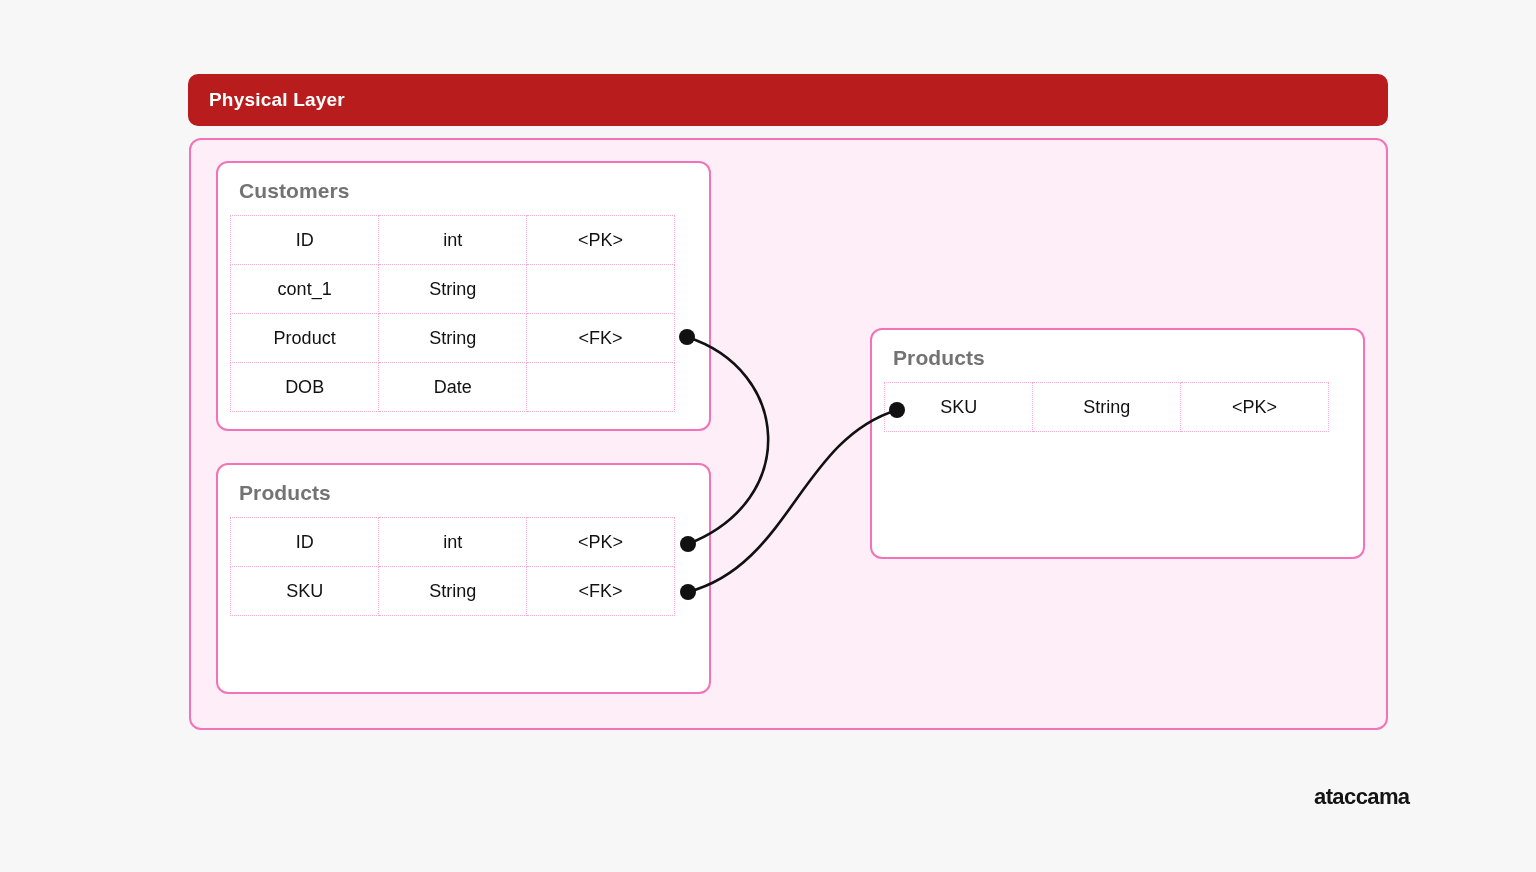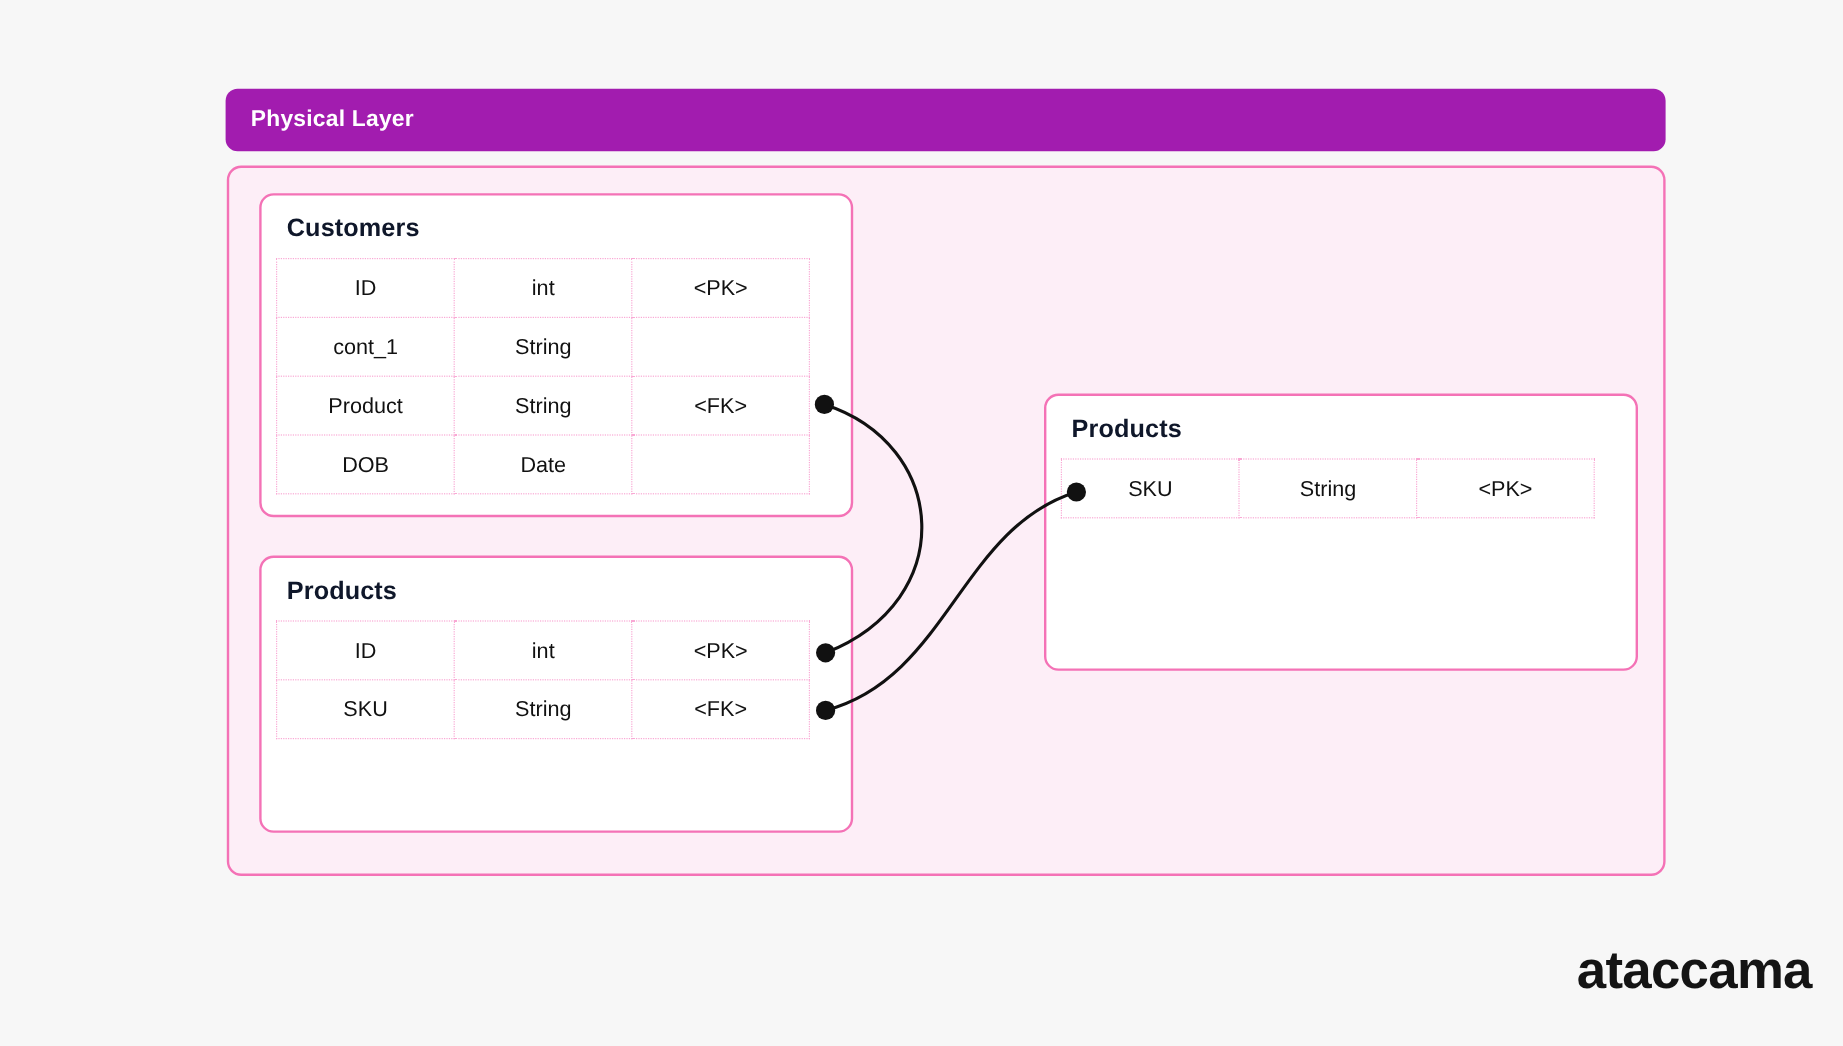--- a/index.html
+++ b/index.html
@@ -16,21 +16,21 @@
     -webkit-font-smoothing: antialiased;
   }
 
   
   #layer-header {
     position: absolute;
     left: 188px;
     top: 74px;
     width: 1200px;
     height: 52px;
-    background: #a21caf;
+    background: #b91c1c;
     border-radius: 10px;
     display: flex;
     align-items: center;
     box-sizing: border-box;
     padding-left: 21px;
   }
   #layer-header .title {
     color: #ffffff;
     font-size: 19px;
     font-weight: bold;
@@ -76,21 +76,21 @@
     width: 495px;
     height: 231px;
   }
 
   .entity-title {
     position: absolute;
     left: 21px;
     top: 16px;
     font-size: 21px;
     font-weight: bold;
-    color: #0f172a;
+    color: #737373;
     letter-spacing: 0.1px;
   }
 
   
   .attr-grid {
     position: absolute;
     left: 12px;
     top: 52px;
     right: 23px;
     border: 1px dotted #f9a8d4;
@@ -133,21 +133,21 @@
   }
   #connectors circle {
     fill: #111111;
   }
 
   
   #brand-logo {
     position: absolute;
     left: 1314px;
     top: 784px;
-    font-size: 44px;
+    font-size: 22px;
     font-weight: bold;
     color: #141414;
     letter-spacing: -0.6px;
     text-align: center;
   }
 </style>
 </head>
 <body>
 
 <div id="layer-header">

